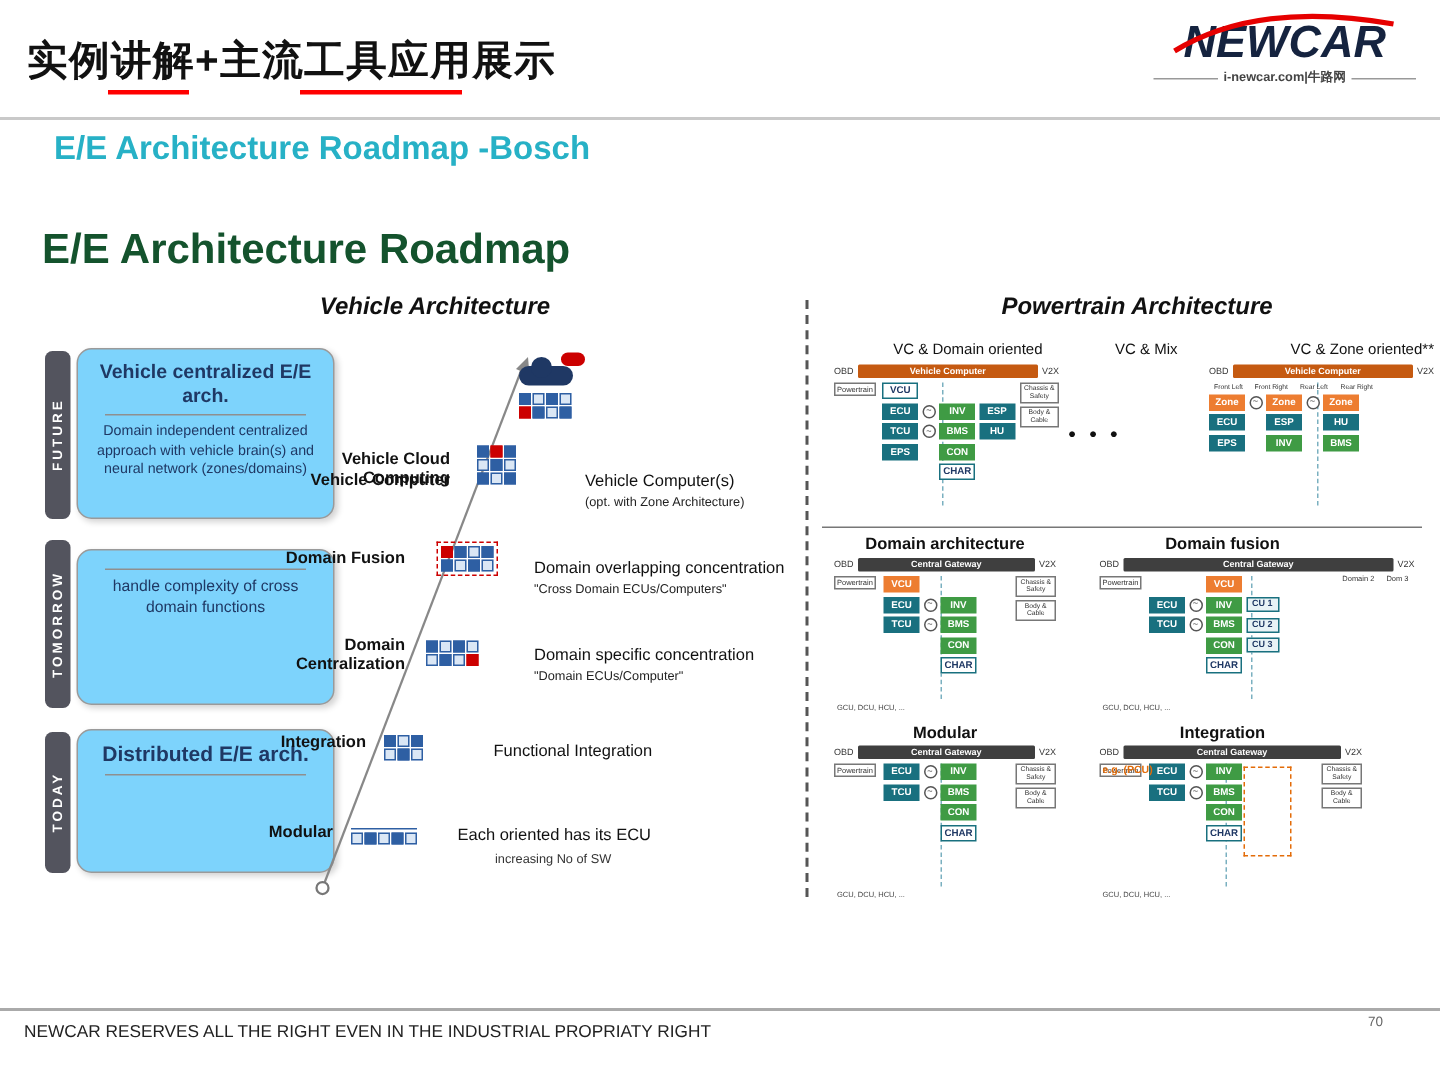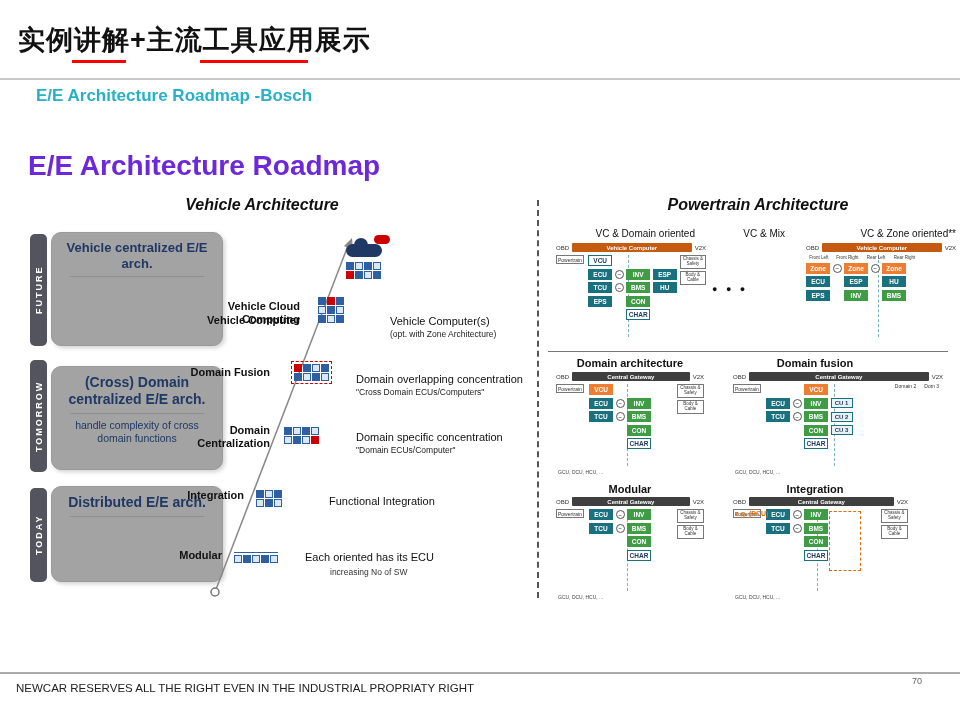--- a/index.html
+++ b/index.html
@@ -10,36 +10,36 @@
   .red-u{position:absolute;top:60px;height:3px;background:#f00;}
   #red-u1{left:72px;width:54px;}
   #red-u2{left:200px;width:108px;}
   .logo-wrap{position:absolute;right:16px;top:12px;width:175px;text-align:center;}
   .logo-text{font-size:30px;font-weight:bold;font-style:italic;color:#15233f;line-height:1.1;}
   .logo-swoosh{position:absolute;left:8px;top:-6px;pointer-events:none;}
   .logo-sub-row{display:flex;align-items:center;gap:4px;margin-top:1px;}
   .logo-sub-row .ln{flex:1;height:1px;background:#999;}
   .logo-sub{font-size:8.5px;color:#444;font-weight:bold;white-space:nowrap;}
   .hdr-line{position:absolute;left:0;top:78px;width:960px;height:2px;background:#c9c9c9;}
-  .subtitle{position:absolute;left:36px;top:86px;font-size:17px;font-weight:bold;color:#27b1c6;}
-  
-  .main-title{position:absolute;left:28px;top:150px;font-size:28px;font-weight:bold;color:#6d28d9;}
+  .subtitle{position:absolute;left:36px;top:86px;font-size:22px;font-weight:bold;color:#27b1c6;}
+  
+  .main-title{position:absolute;left:28px;top:150px;font-size:28px;font-weight:bold;color:#14532d;}
   .sec-hdr{position:absolute;font-size:16px;font-weight:bold;font-style:italic;color:#111;text-align:center;}
-  #veh-hdr{left:167px;top:196px;width:190px;}
+  #veh-hdr{left:195px;top:196px;width:190px;}
   #pt-hdr{left:648px;top:196px;width:220px;}
   .vsep{position:absolute;left:537px;top:200px;height:398px;border-left:2px dashed #555;}
   
   .era{position:absolute;left:30px;width:17px;background:#53545e;color:#fff;border-radius:5px;
        display:flex;align-items:center;justify-content:center;writing-mode:vertical-rl;transform:rotate(180deg);
        font-size:9px;font-weight:bold;letter-spacing:2px;}
   #era-future{top:234px;height:112px;}
   #era-tomorrow{top:360px;height:112px;}
   #era-today{top:488px;height:94px;}
   
-  .abox{position:absolute;left:51px;width:172px;background:#a3a3a3;border:1.6px solid #9a9a9a;border-radius:10px;
+  .abox{position:absolute;left:51px;width:172px;background:#7dd3fc;border:1.6px solid #9a9a9a;border-radius:10px;
         box-shadow:2px 2px 4px rgba(0,0,0,.18);padding:7px 6px;box-sizing:border-box;text-align:center;}
   #abox-0{top:232px;height:114px;}
   #abox-1{top:366px;height:104px;}
   #abox-2{top:486px;height:96px;}
   .abox .t{color:#1f3864;font-weight:bold;font-size:13px;line-height:1.2;}
   #abox-1 .t,#abox-2 .t{font-size:14px;}
   .abox .dv{border-top:1.3px solid #8f8f8f;margin:5px 12px;}
   .abox .d{color:#1f3864;font-size:9.5px;line-height:1.3;}
   #abox-1 .d,#abox-2 .d{font-size:10.5px;}
   
@@ -129,38 +129,49 @@
   .page-num{position:absolute;right:38px;top:676px;font-size:9px;color:#666;}
 </style>
 </head>
 <body>
 
 <div class="page">
 
   <div class="hdr-title">实例讲解+主流工具应用展示</div>
   <div class="red-u" id="red-u1"></div>
   <div class="red-u" id="red-u2"></div>
+  <div class="logo-wrap">
+    <div class="logo-text">NEWCAR</div>
+    <svg class="logo-swoosh" width="160" height="36">
+      <path d="M6,28 Q62,-6 152,10" stroke="#e60000" stroke-width="3.5" fill="none"></path>
+    </svg>
+    <div class="logo-sub-row">
+      <span class="ln"></span>
+      <span class="logo-sub">i-newcar.com|牛路网</span>
+      <span class="ln"></span>
+    </div>
+  </div>
   <div class="hdr-line"></div>
   <div class="subtitle">E/E Architecture Roadmap -Bosch</div>
 
   <div class="main-title">E/E Architecture Roadmap</div>
   <div class="sec-hdr" id="veh-hdr">Vehicle Architecture</div>
   <div class="sec-hdr" id="pt-hdr">Powertrain Architecture</div>
   <div class="vsep"></div>
 
   <div class="era" id="era-future">FUTURE</div>
   <div class="era" id="era-tomorrow">TOMORROW</div>
   <div class="era" id="era-today">TODAY</div>
 
   <div class="abox" id="abox-0">
     <div class="t">Vehicle centralized E/E arch.</div>
     <div class="dv"></div>
+    <div class="d">Domain independent centralized approach with vehicle brain(s) and neural network (zones/domains)</div>
   </div>
   <div class="abox" id="abox-1">
-    <div class="t">(Cross) Domain centralized E/E arch.</div>
     <div class="dv"></div>
     <div class="d">handle complexity of cross domain functions</div>
   </div>
   <div class="abox" id="abox-2">
     <div class="t">Distributed E/E arch.</div>
     <div class="dv"></div>
   </div>
 
   <svg class="arrow-svg" width="200" height="380">
     <line x1="35" y1="367" x2="169" y2="18" stroke="#888" stroke-width="1.5"></line>

